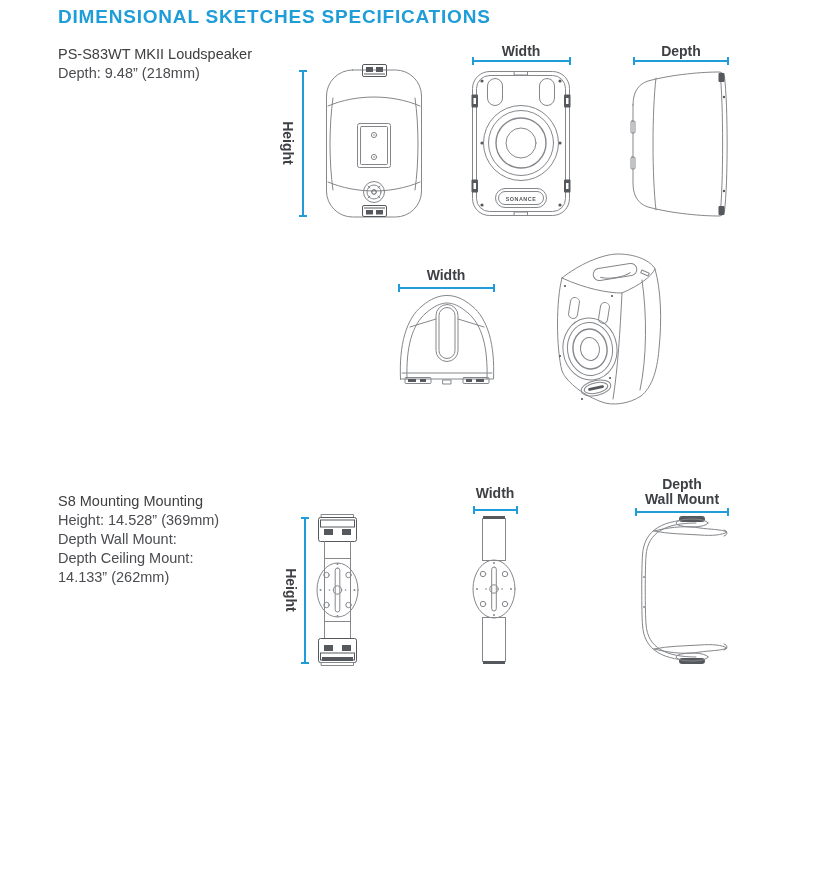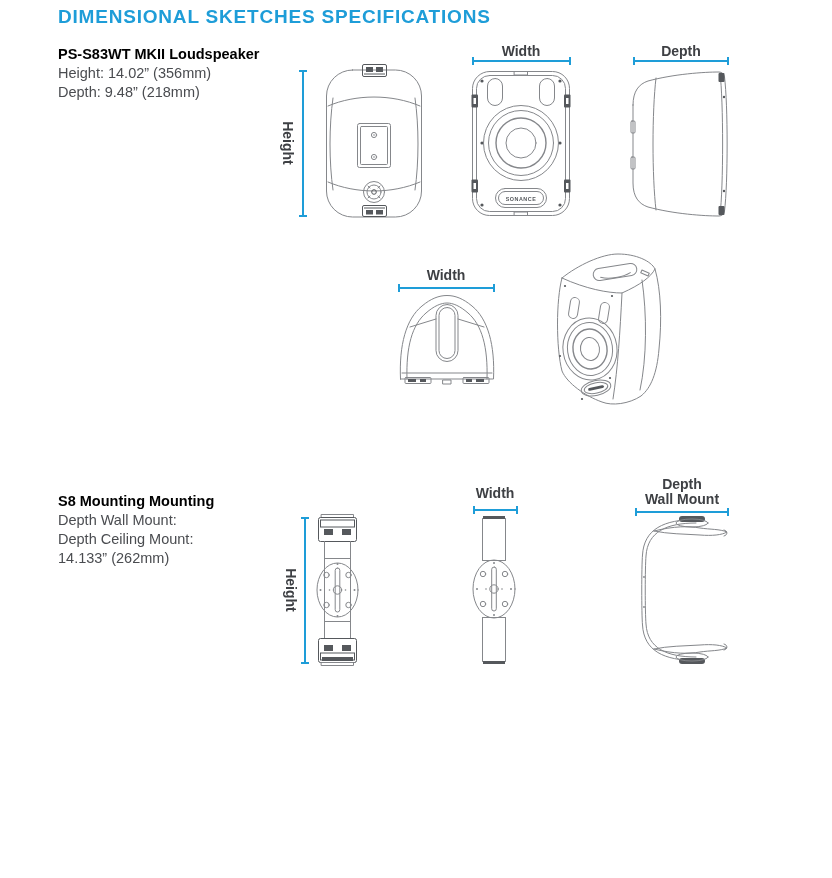--- a/index.html
+++ b/index.html
@@ -5,21 +5,21 @@
   :root { --accent:#1E9DD8; }
   html,body { margin:0; padding:0; background:#ffffff; }
   .page { position:relative; width:832px; height:694px; background:#fff;
           font-family:"Liberation Sans", sans-serif; overflow:hidden; }
 
   .title { position:absolute; left:58px; top:6px; font-size:19px; font-weight:bold;
            letter-spacing:0.8px; color:var(--accent); white-space:nowrap; }
 
   .info { position:absolute; left:58px; font-size:14.5px; line-height:19px;
           color:#4A4C50; white-space:nowrap; }
-  .info .name { font-weight:bold; color:#000000; }
+  .info .name { font-weight:normal; color:#404040; }
 
   .dim-label { position:absolute; font-size:14px; font-weight:bold; color:#3E4044;
                white-space:nowrap; transform:translate(-50%,0); text-align:center; line-height:15px; }
   .dim-label.rot { transform:translate(-50%,-50%) rotate(90deg); }
 
   .dim-h { position:absolute; height:2px; background:var(--accent); }
   .dim-h::before,.dim-h::after { content:""; position:absolute; top:-3px; width:2px; height:8px; background:var(--accent); }
   .dim-h::before { left:0; } .dim-h::after { right:0; }
 
   .dim-v { position:absolute; width:2px; background:var(--accent); }
@@ -37,21 +37,20 @@
 </style>
 </head>
 <body>
 
 <div class="page">
 
   <div class="title">DIMENSIONAL SKETCHES SPECIFICATIONS</div>
 
   <div class="info" style="top:45px;">
     <div class="name">PS-S83WT MKII Loudspeaker</div>
-    <div>Height: 14.02” (356mm)</div>
     <div>Depth: 9.48” (218mm)</div>
   </div>
 
   <div class="dim-v" style="left:302px; top:70px; height:147px;"></div>
   <div class="dim-label rot" style="left:287px; top:143px;">Height</div>
 
   <div class="dim-label" style="left:521px; top:44px;">Width</div>
   <div class="dim-h" style="left:472px; top:60px; width:99px;"></div>
 
   <div class="dim-label" style="left:681px; top:44px;">Depth</div>
@@ -197,20 +196,21 @@
     <circle class="fd" cx="8" cy="104" r="1.1"></circle>
       <circle class="fd" cx="58" cy="126" r="1.1"></circle>
     <circle class="fd" cx="30" cy="147" r="1.1"></circle>
     <g transform="translate(93,21) rotate(24)">
         <rect class="s" x="-4" y="-1.5" width="8" height="3"></rect>
       </g>
   </svg>
 
   <div class="info" style="top:492px;">
     <div class="name">S8 Mounting Mounting</div>
+    <div>Height: 14.528” (369mm)</div>
     <div>Depth Wall Mount:</div>
     <div>Depth Ceiling Mount:</div>
     <div>14.133” (262mm)</div>
   </div>
 
   <div class="dim-v" style="left:304px; top:517px; height:147px;"></div>
   <div class="dim-label rot" style="left:290px; top:590px;">Height</div>
 
   <div class="dim-label" style="left:495px; top:486px;">Width</div>
   <div class="dim-h" style="left:473px; top:509px; width:45px;"></div>

